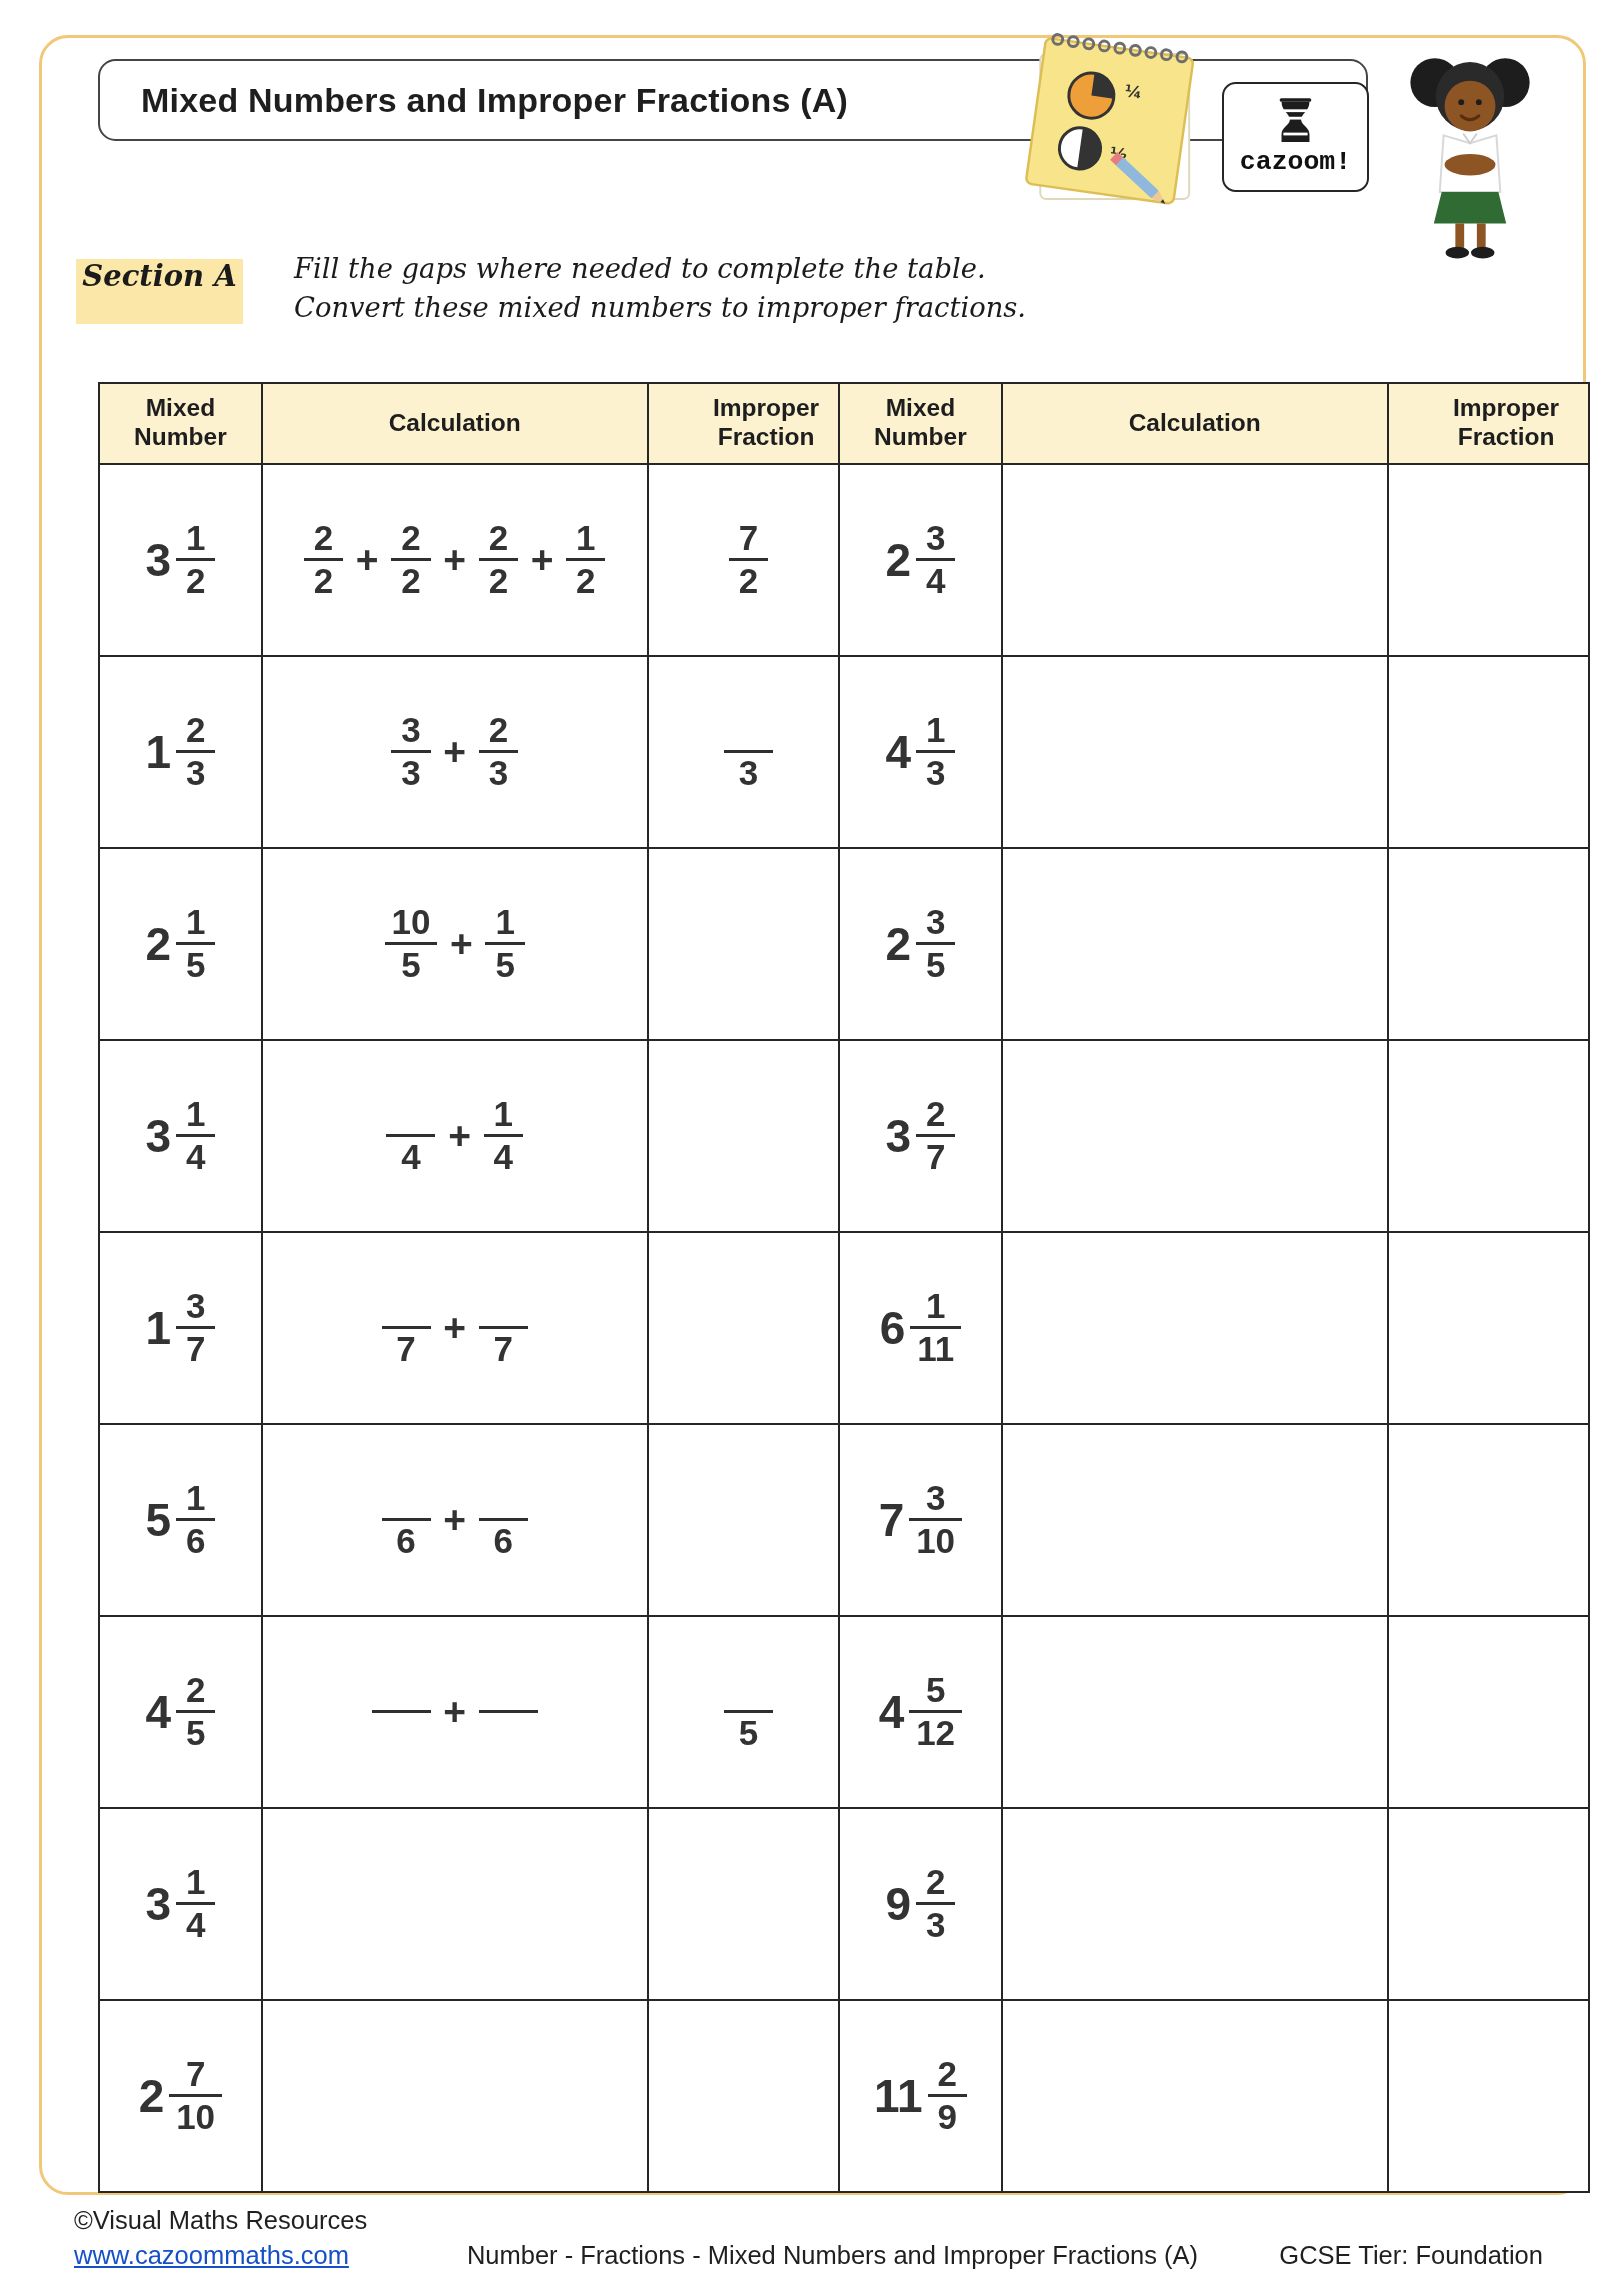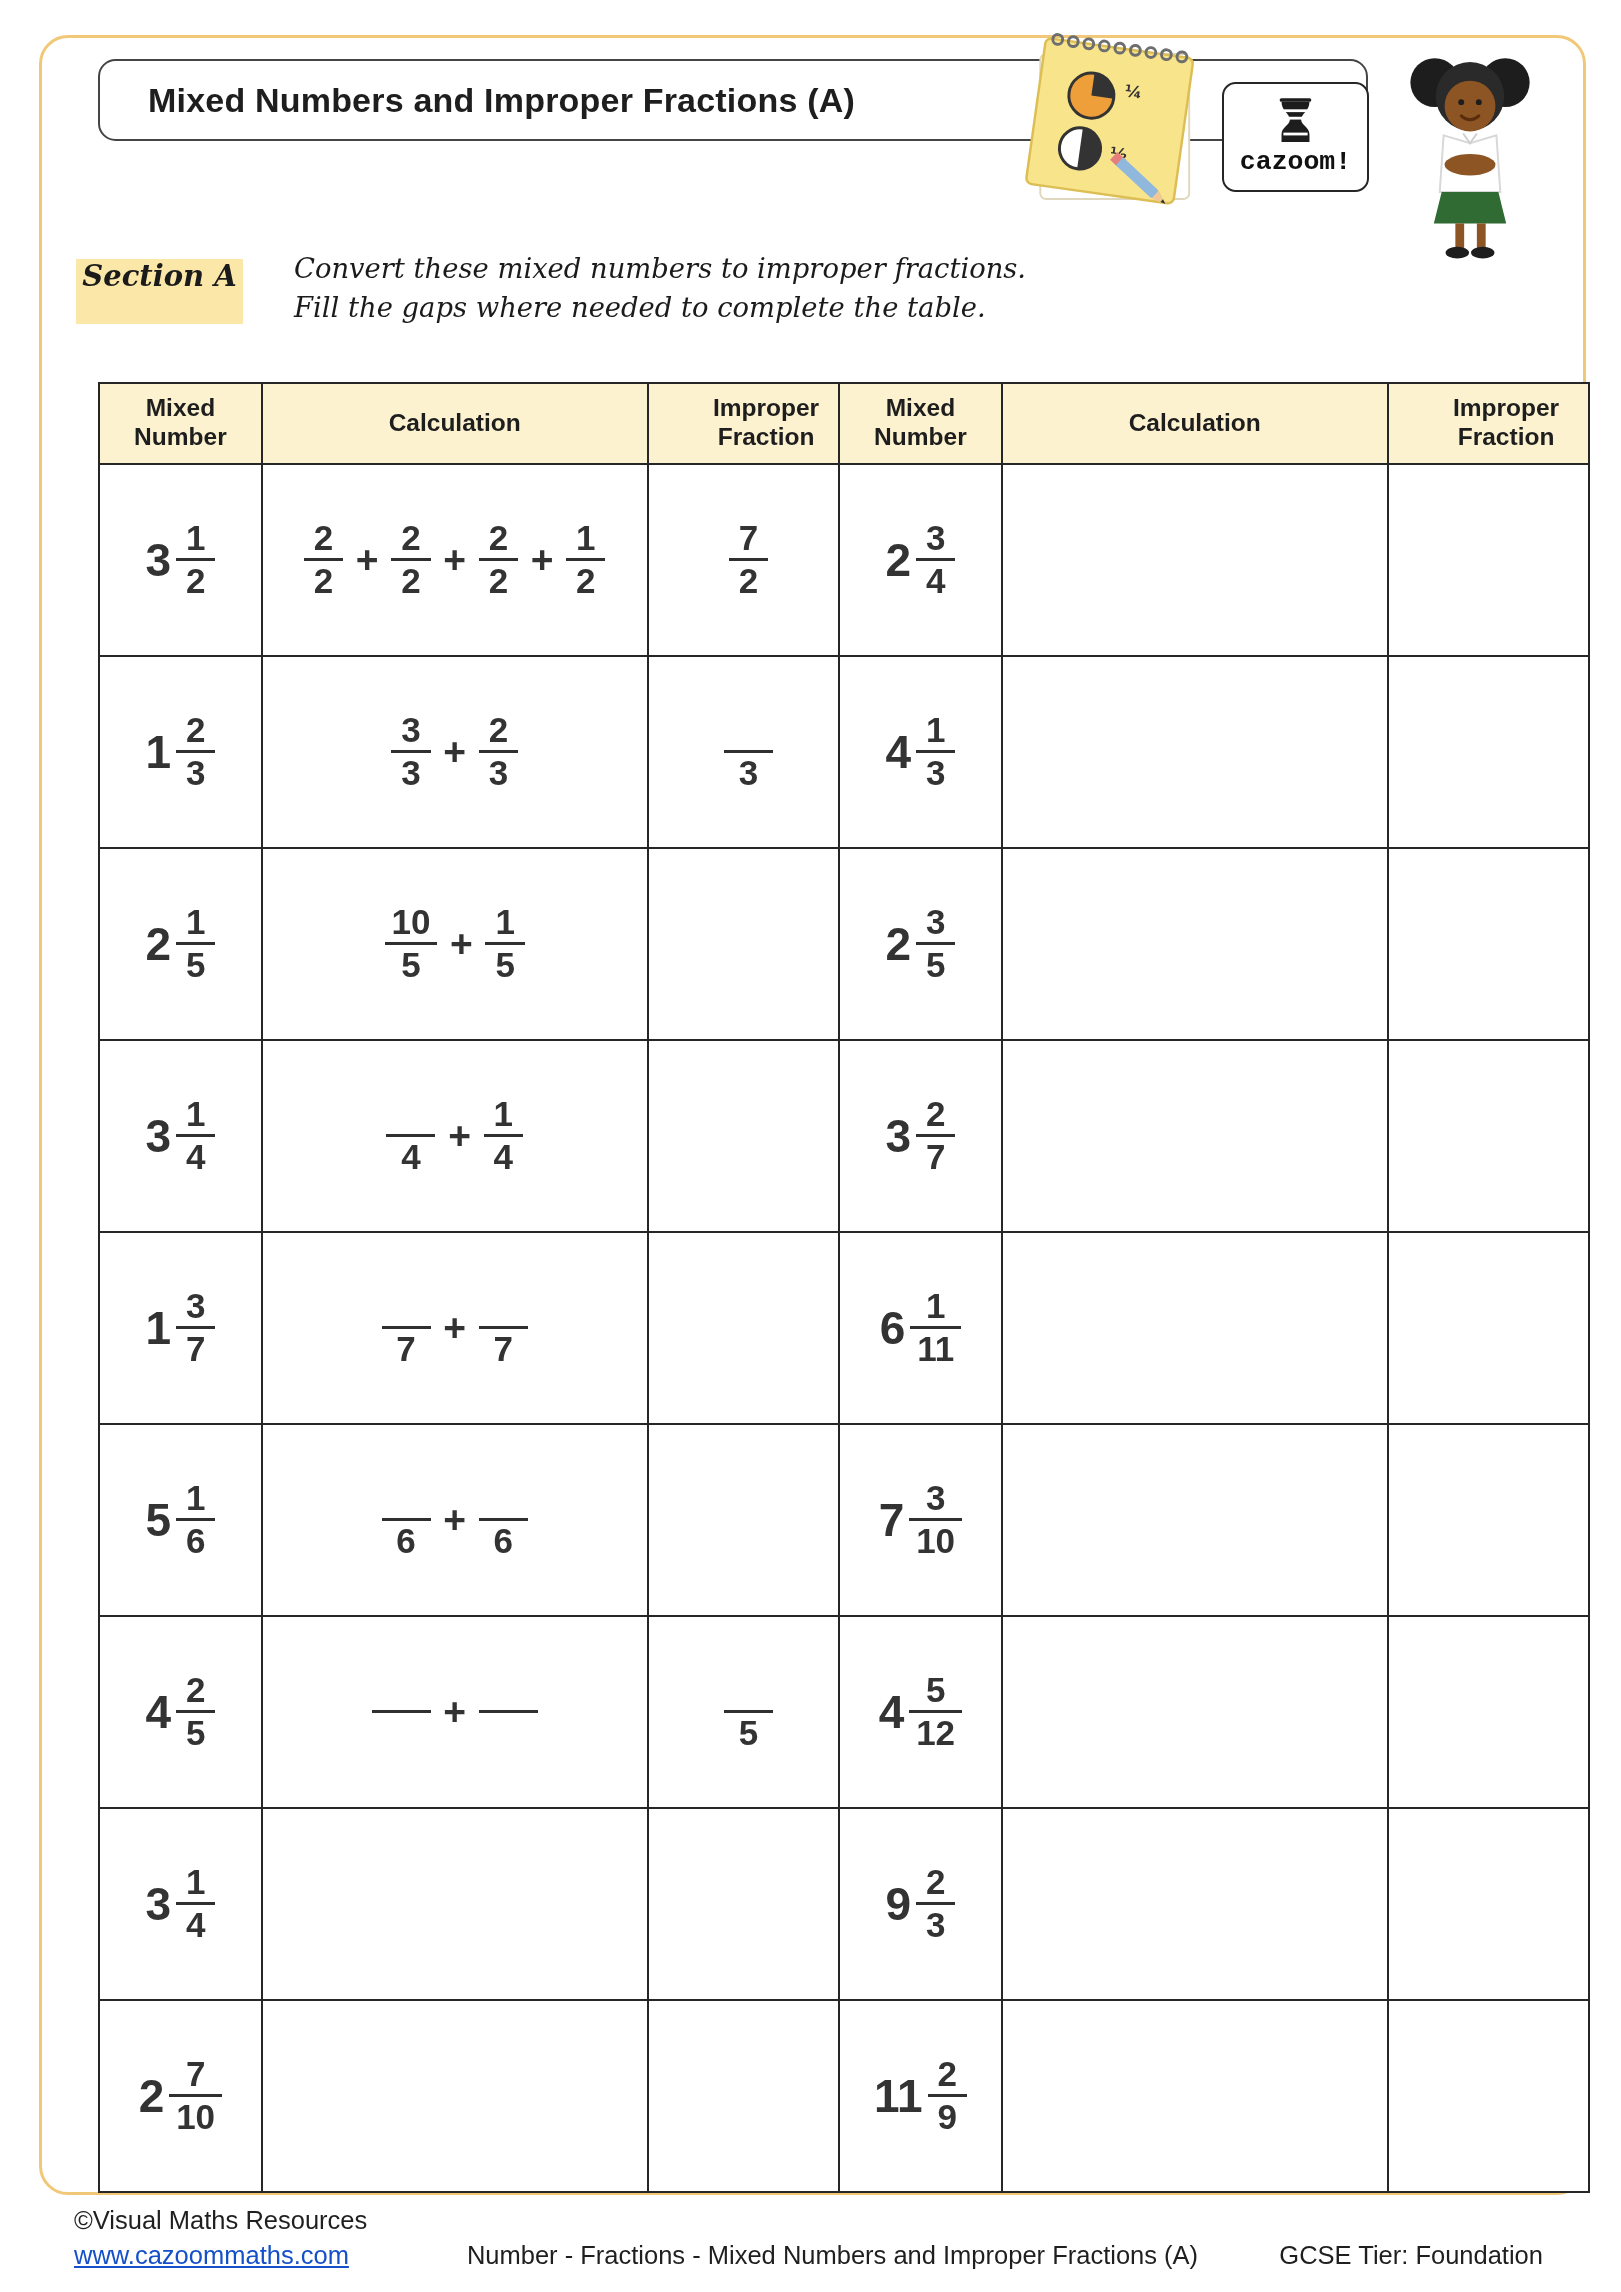--- a/index.html
+++ b/index.html
@@ -9,21 +9,21 @@
   }
   .frame {
     position:absolute; left:39px; top:35px; width:1541px; height:2154px;
     border:3.9px solid #F1C878; border-radius:29px; z-index:0;
   }
   .title-box {
     position:absolute; left:98px; top:59px; width:1270px; height:82px;
     background:#ffffff; border:2.9px solid #454545; border-radius:17.6px;
     display:flex; align-items:center; padding-left:41px; box-sizing:border-box; z-index:1;
   }
-  .title-box h1 { margin:7px; font-size:34px; font-weight:bold; color:#1e1e1e; letter-spacing:0.2px; }
+  .title-box h1 { margin:0; font-size:34px; font-weight:bold; color:#1e1e1e; letter-spacing:0.2px; }
   .notebook { position:absolute; left:1002px; top:21.6px; width:216px; height:192px; z-index:2; }
   .logo {
     position:absolute; left:1222px; top:82px; width:147px; height:110px; z-index:3;
     background:#ffffff; border:2.9px solid #262626; border-radius:13.7px;
     display:flex; flex-direction:column; align-items:center; justify-content:center; gap:2.9px; box-sizing:border-box;
   }
   .logo-text { font-family:Liberation Mono, monospace; font-weight:bold; font-size:26.5px; color:#111; }
   .girl { position:absolute; left:1384px; top:43px; width:174px; height:220px; z-index:2; }
   .nb-frac { font:bold 17px "DejaVu Sans", sans-serif; fill:#333333; }
   .section-label {
@@ -153,22 +153,22 @@
       <ellipse cx="101" cy="214" rx="12" ry="6" fill="#1d1d1d"></ellipse>
     </g>
   </svg>
 </div>
 
 <div class="section-label">
   <span>Section A</span>
 </div>
 
 <div class="instructions">
+  <div>Fill the gaps where needed to complete the table.</div>
   <div>Convert these mixed numbers to improper fractions.</div>
-  <div>Fill the gaps where needed to complete the table.</div>
 </div>
 
 <table class="wtable left">
     <thead>
       <tr>
         <th class="col0">Mixed Number</th>
         <th class="col1">Calculation</th>
         <th class="col2">Improper Fraction</th>
       </tr>
     </thead>

